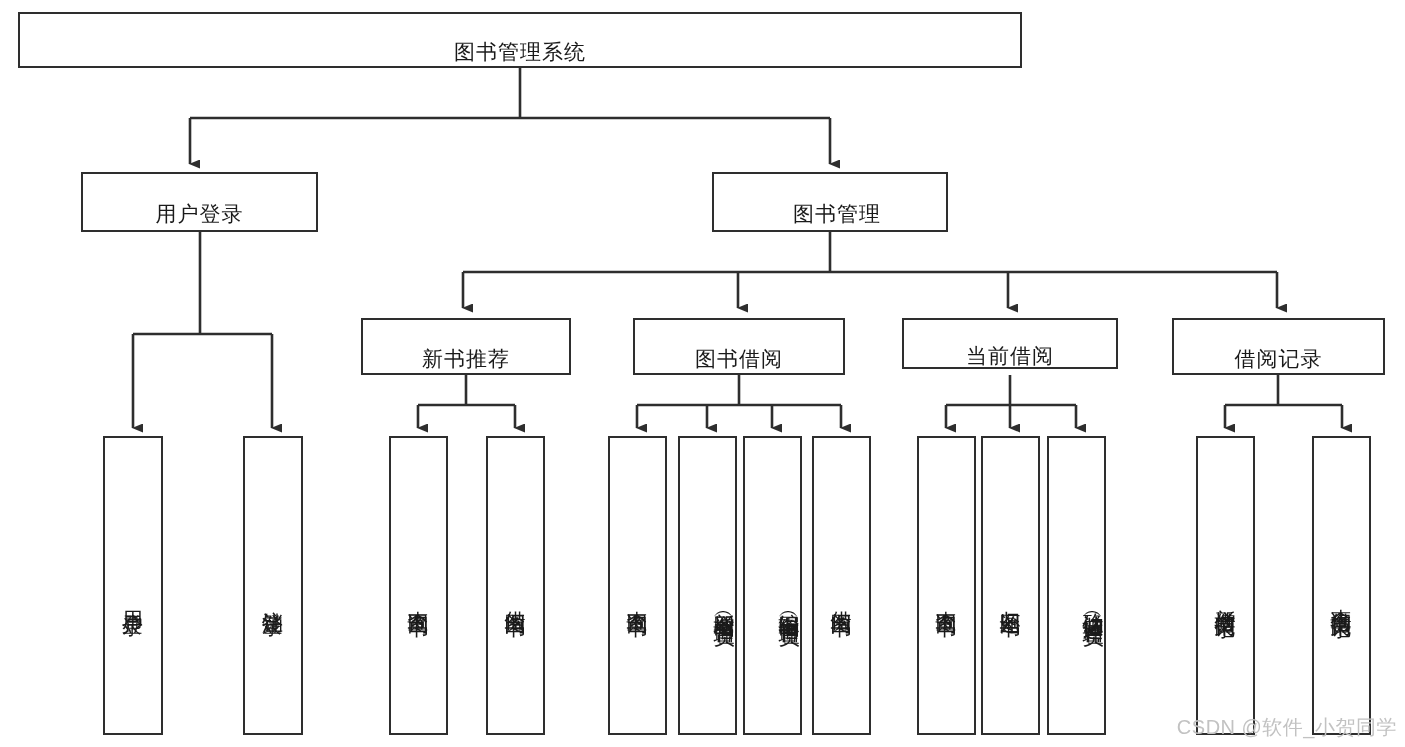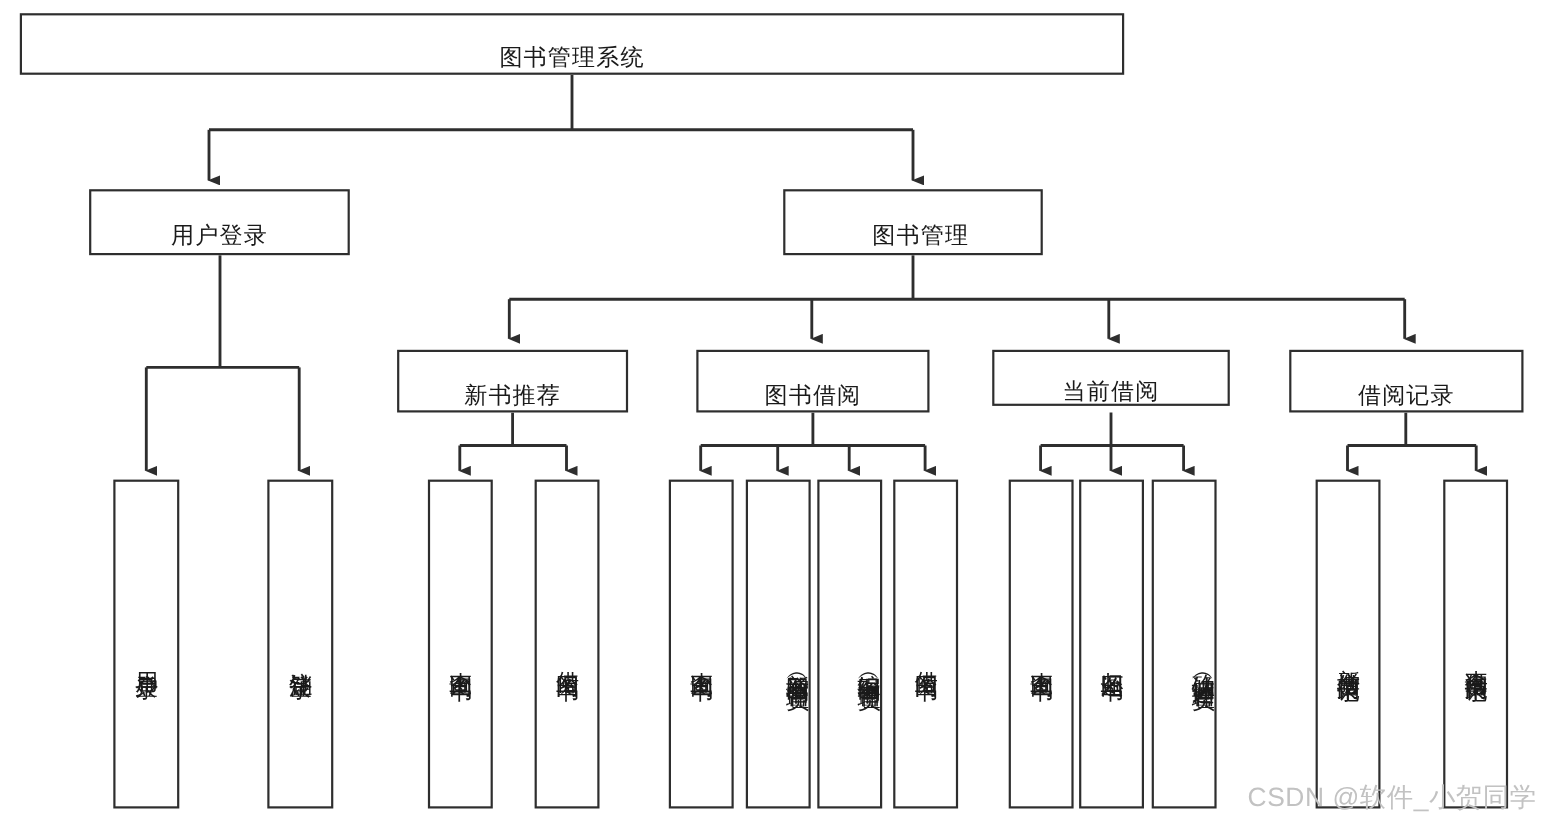--- a/index.html
+++ b/index.html
@@ -55,21 +55,21 @@
   }
   .node-label {
     display: block;
     white-space: pre;
     margin-top: 24px;
   }
   #watermark {
     position: absolute;
     right: 8px;
     bottom: 6px;
-    font-size: 24px;
+    font-size: 20px;
     color: #c2c2c2;
     z-index: 3;
     letter-spacing: 0.5px;
     white-space: nowrap;
   }
 </style>
 </head>
 <body>
 
 <div id="canvas">

